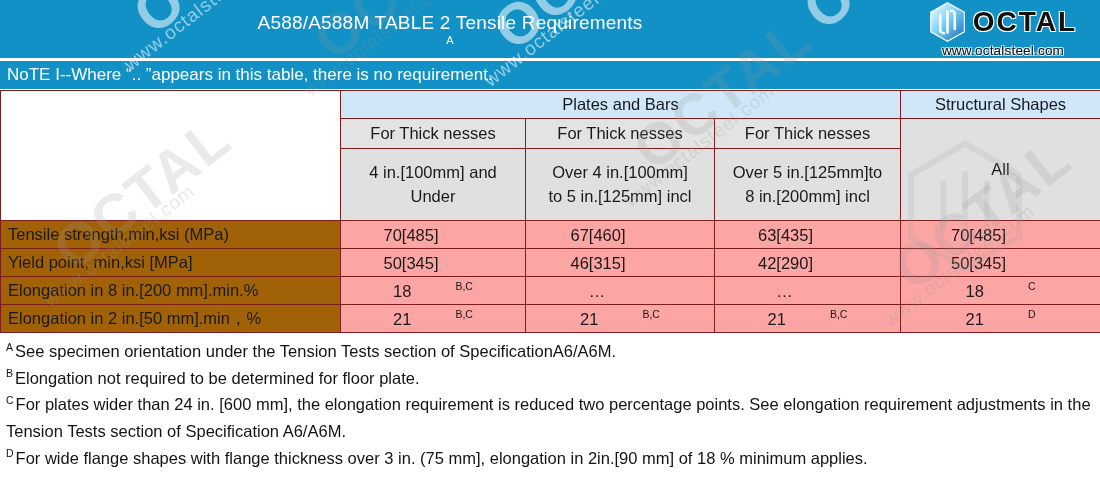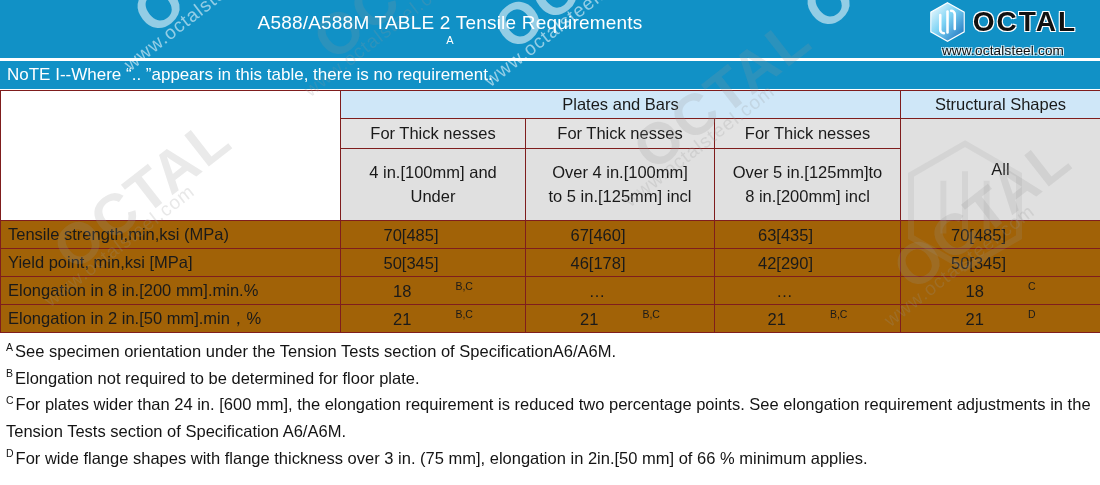--- a/index.html
+++ b/index.html
@@ -158,21 +158,21 @@
     line-height: 1.45;
     padding: 2px 6px;
   }
   td.row-label {
     background: #a16207;
     text-align: left;
     padding-left: 7px;
     height: 28px;
   }
   td.cell {
-    background: #a16207;
+    background: #fca5a5;
     text-align: center;
     height: 28px;
   }
   td.cell sup, td.row-sup sup { font-size: 10.5px; vertical-align: super; margin-left: 44px; }
   td.dots { letter-spacing: 2px; color: #555; }
 
   
   .notes {
     position: absolute;
     left: 6px; top: 338px;
@@ -295,21 +295,21 @@
         <tr>
           <td class="row-label">Tensile strength,min,ksi (MPa)</td>
           <td class="cell"><span>70[485]</span><sup></sup></td>
           <td class="cell"><span>67[460]</span><sup></sup></td>
           <td class="cell"><span>63[435]</span><sup></sup></td>
           <td class="cell"><span>70[485]</span><sup></sup></td>
         </tr>
         <tr>
           <td class="row-label">Yield point, min,ksi [MPa]</td>
           <td class="cell"><span>50[345]</span><sup></sup></td>
-          <td class="cell"><span>46[178]</span><sup></sup></td>
+          <td class="cell"><span>46[315]</span><sup></sup></td>
           <td class="cell"><span>42[290]</span><sup></sup></td>
           <td class="cell"><span>50[345]</span><sup></sup></td>
         </tr>
         <tr>
           <td class="row-label">Elongation in 8 in.[200 mm].min.%</td>
           <td class="cell"><span>18</span><sup>B,C</sup></td>
           <td class="cell dots"><span>…</span><sup></sup></td>
           <td class="cell dots"><span>…</span><sup></sup></td>
           <td class="cell"><span>18</span><sup>C</sup></td>
         </tr>
@@ -321,16 +321,16 @@
           <td class="cell"><span>21</span><sup>D</sup></td>
         </tr>
       </tbody>
     </table>
   </div>
 
   <div class="notes">
     <span class="note-line"><sup>A</sup><span>See specimen orientation under the Tension Tests section of SpecificationA6/A6M.</span></span>
     <span class="note-line"><sup>B</sup><span>Elongation not required to be determined for floor plate.</span></span>
     <span class="note-line"><sup>C</sup><span>For plates wider than 24 in. [600 mm], the elongation requirement is reduced two percentage points. See elongation requirement adjustments in the Tension Tests section of Specification A6/A6M.</span></span>
-    <span class="note-line"><sup>D</sup><span>For wide flange shapes with flange thickness over 3 in. (75 mm], elongation in 2in.[50 mm] of 66 % minimum applies.</span></span>
+    <span class="note-line"><sup>D</sup><span>For wide flange shapes with flange thickness over 3 in. (75 mm], elongation in 2in.[90 mm] of 18 % minimum applies.</span></span>
   </div>
 
 </div>
 
 </body></html>

